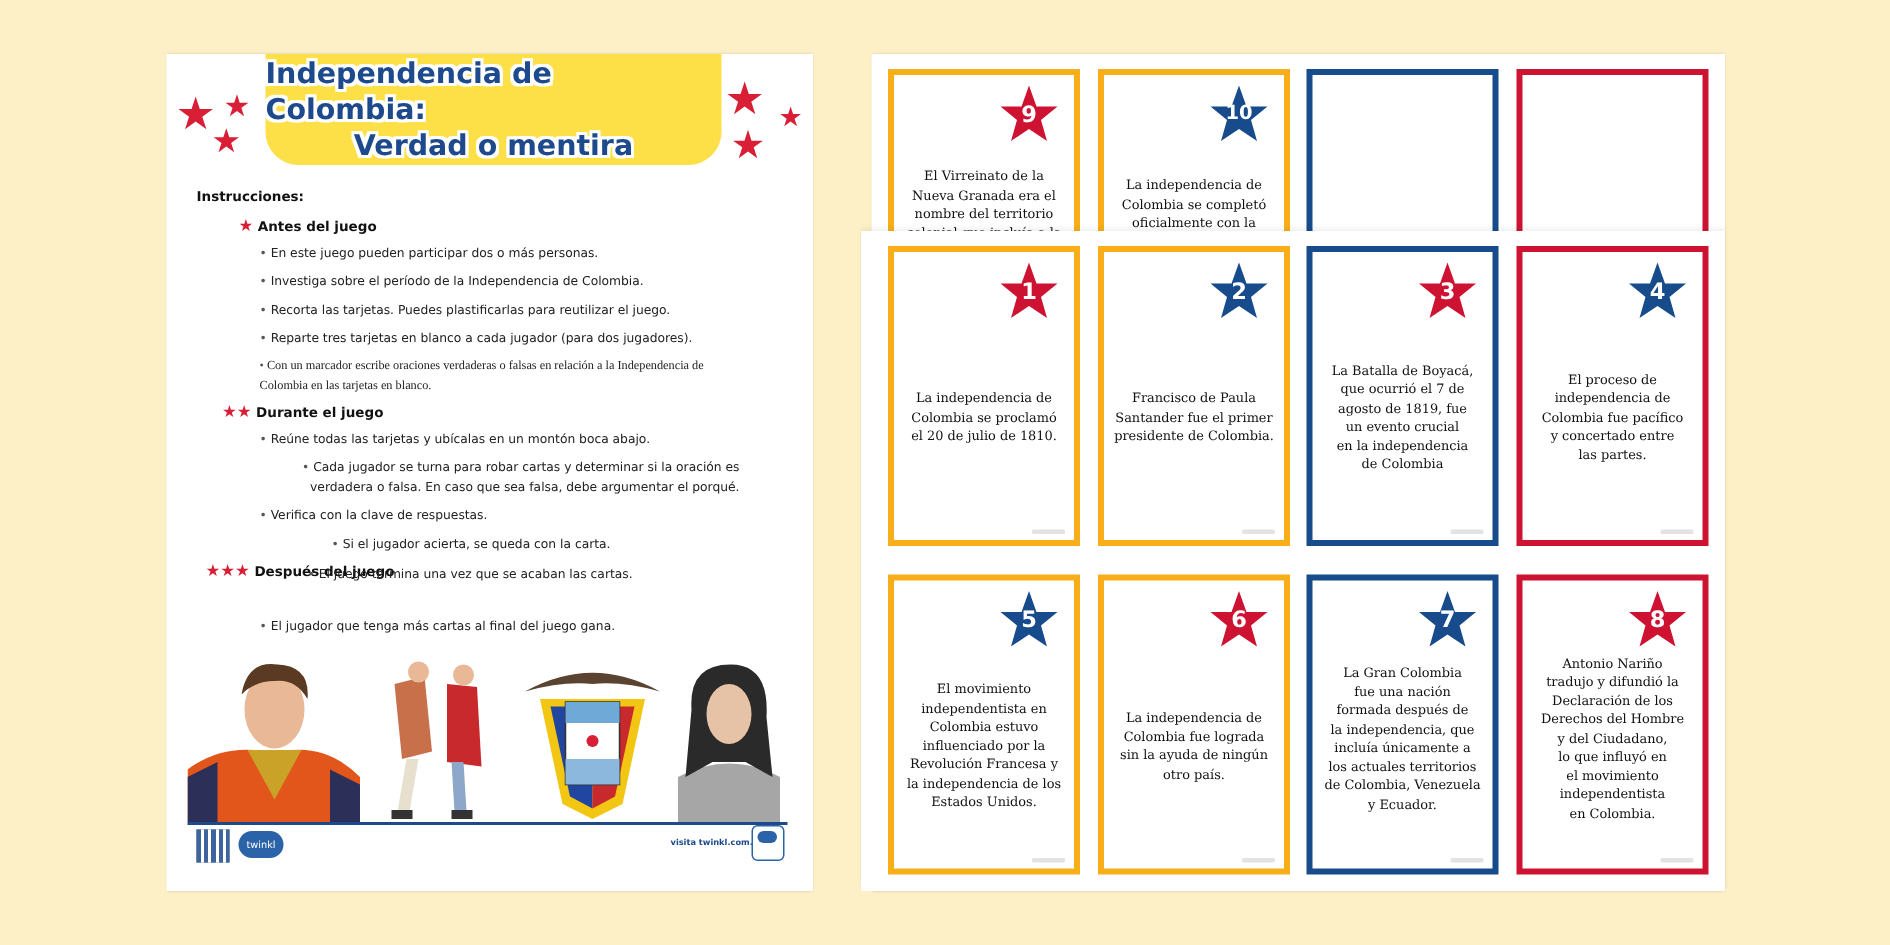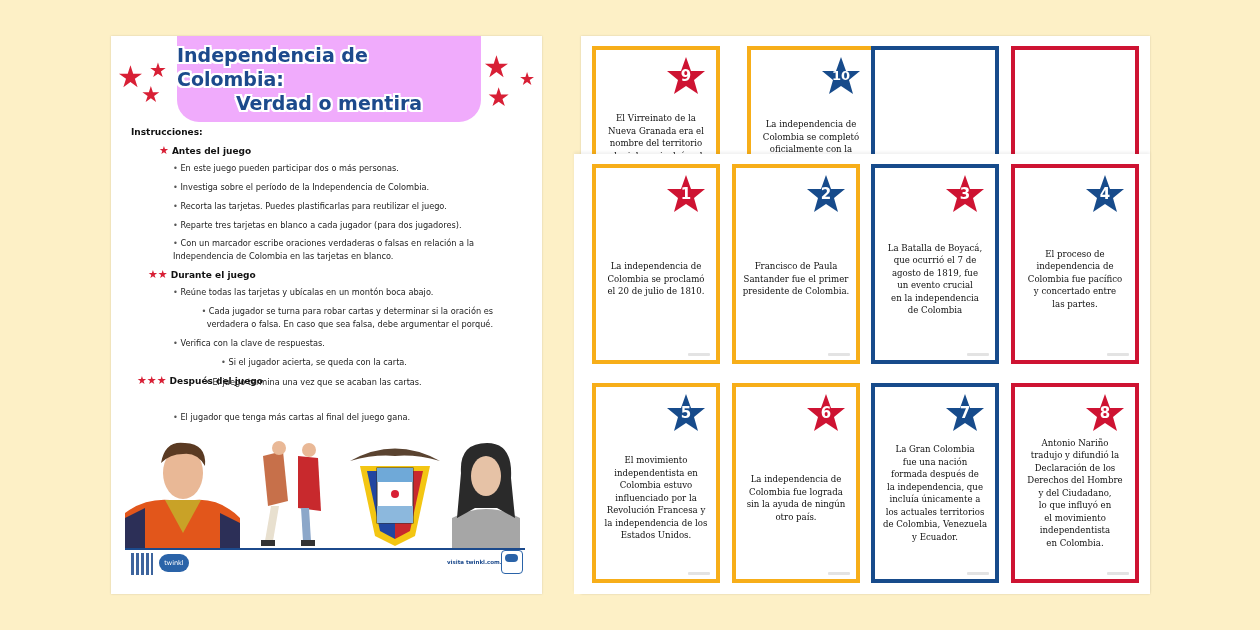--- a/index.html
+++ b/index.html
@@ -8,22 +8,22 @@
     background: #fdf0c6;
     font-family: "DejaVu Sans", sans-serif;
     position: relative;
   }
   
   .sheet-left {
     position: absolute; left: 111px; top: 36px; width: 431px; height: 558px;
     background: #ffffff; box-shadow: 0 0 2px rgba(0,0,0,0.15);
   }
   .title-banner {
-    position: absolute; left: 66px; top: 0; width: 304px; height: 86px;
-    background: #f0abfc; border-radius: 0 0 22px 22px;
+    position: absolute; left: 66px; top: 0; width: 304px; height: 74px;
+    background: #fde047; border-radius: 0 0 22px 22px;
     display: flex; flex-direction: column; align-items: center; justify-content: center;
   }
   .title-line {
     font-family: "DejaVu Sans", sans-serif; font-weight: bold;
     color: #1c4a8c; font-size: 19px; line-height: 24px;
     text-shadow: -2px -2px 0 #fff, 2px -2px 0 #fff, -2px 2px 0 #fff, 2px 2px 0 #fff, 0 2px 0 #fff, 0 -2px 0 #fff, 2px 0 0 #fff, -2px 0 0 #fff;
   }
   .deco-star { position: absolute; color: #d81f35; line-height: 1; }
   .instructions-heading {
     position: absolute; left: 20px; top: 91px; font-size: 9px; font-weight: bold; color: #111;
@@ -118,21 +118,21 @@
 
   <div class="instructions-heading">Instrucciones:</div>
 
   <div class="section-head" style="left:48px;top:108px;">
     <span class="stars">★</span><span>Antes del juego</span>
   </div>
   <div class="bullet" style="top:126px;">En este juego pueden participar dos o más personas.</div>
   <div class="bullet" style="top:145px;">Investiga sobre el período de la Independencia de Colombia.</div>
   <div class="bullet" style="top:183px;">Reparte tres tarjetas en blanco a cada jugador (para dos jugadores).</div>
   <div class="bullet" style="top:164px;">Recorta las tarjetas. Puedes plastificarlas para reutilizar el juego.</div>
-  <div class="bullet" style="top:201px;">Con un marcador escribe oraciones verdaderas o falsas en relación a la Independencia de Colombia en las tarjetas en blanco.</div>
+  <div class="bullet" style="top:201px;font-family:Liberation Serif, serif;">Con un marcador escribe oraciones verdaderas o falsas en relación a la Independencia de Colombia en las tarjetas en blanco.</div>
 
   <div class="section-head" style="left:37px;top:232px;">
     <span class="stars">★★</span><span>Durante el juego</span>
   </div>
   <div class="bullet" style="top:250px;">Reúne todas las tarjetas y ubícalas en un montón boca abajo.</div>
   <div class="bullet" style="top:269px;text-align:right;">Cada jugador se turna para robar cartas y determinar si la oración es verdadera o falsa. En caso que sea falsa, debe argumentar el porqué.</div>
   <div class="bullet" style="top:301px;">Verifica con la clave de respuestas.</div>
   <div class="bullet" style="top:320px;margin-left:48px;">Si el jugador acierta, se queda con la carta.</div>
 
   <div class="section-head" style="left:26px;top:338px;">
@@ -191,21 +191,21 @@
         <svg viewBox="0 0 40 40">
             <polygon points="20,1 25,15 39,15 28,24 32,38 20,30 8,38 12,24 1,15 15,15" fill="#ce1332"></polygon>
           </svg>
         <div class="card-num">9</div>
       </div>
       <div class="card-text" style="align-items:flex-start;top:62px;">El Virreinato de la
 Nueva Granada era el
 nombre del territorio
 colonial que incluía a la</div>
     </div>
-    <div class="card yellow" style="left:166px;top:10px;padding-left:24px;">
+    <div class="card yellow" style="left:151px;top:10px;padding-left:24px;">
       <div class="card-star">
         <svg viewBox="0 0 40 40">
             <polygon points="20,1 25,15 39,15 28,24 32,38 20,30 8,38 12,24 1,15 15,15" fill="#174b8b"></polygon>
           </svg>
         <div class="card-num" style="font-size:13px;">10</div>
       </div>
       <div class="card-text" style="align-items:flex-start;top:68px;">La independencia de
 Colombia se completó
 oficialmente con la</div>
     </div>

